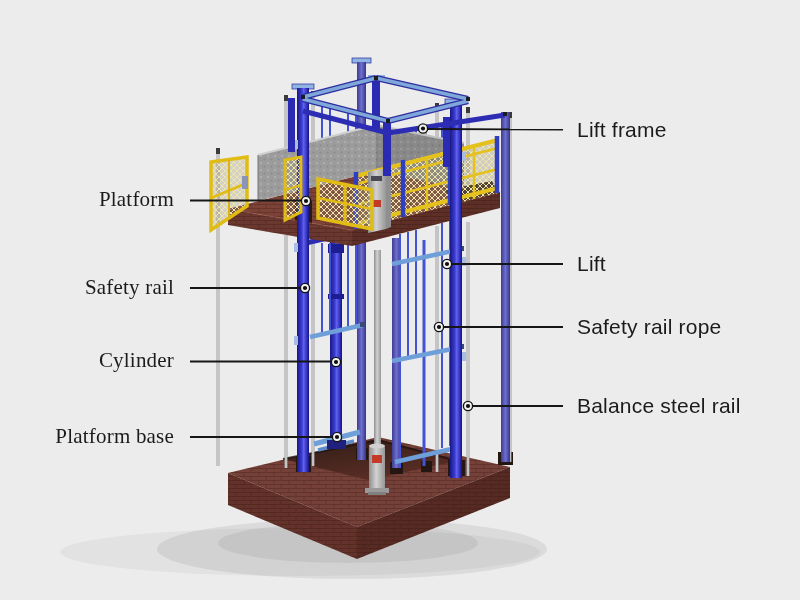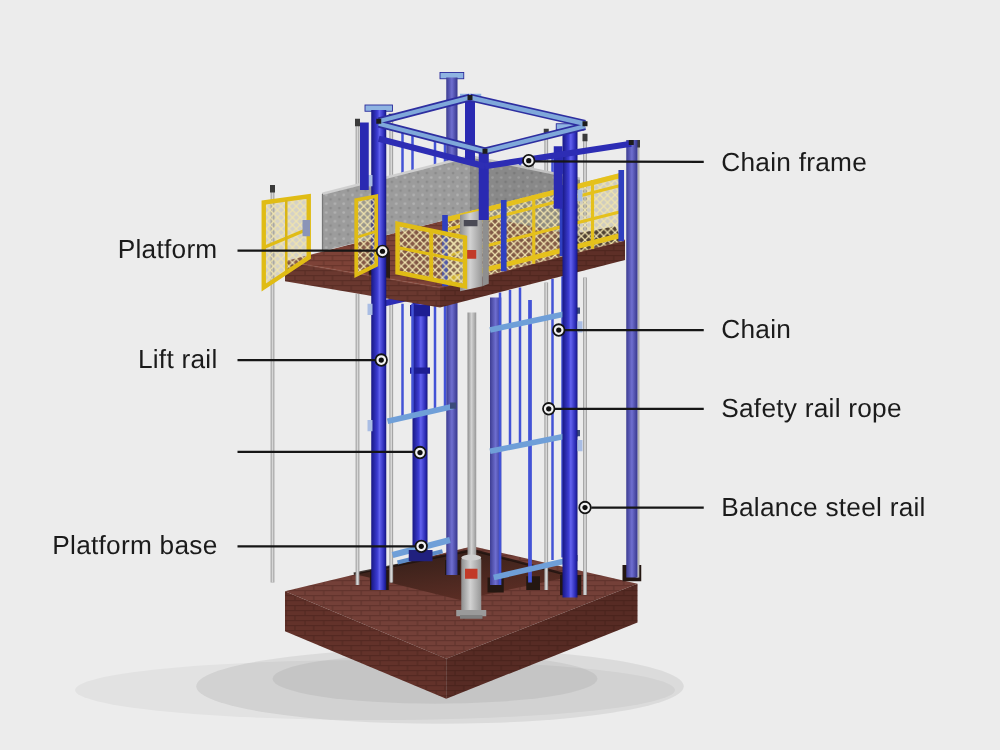--- a/index.html
+++ b/index.html
@@ -11,21 +11,21 @@
     position:relative;width:800px;height:600px;
     background:var(--bg);overflow:hidden;
     font-family:"Liberation Sans",sans-serif;
   }
   .stage svg{position:absolute;left:0;top:0;}
   .label{
     position:absolute;transform:translateY(-50%);
     font-size:21px;font-weight:400;color:var(--ink);
     white-space:nowrap;letter-spacing:.2px;line-height:1.2;
   }
-  .label.lft{right:626px;}
+  .label.lft{right:626px;font-family:Liberation Serif, serif;}
   .label.rgt{left:577px;text-align:left;}
 </style>
 </head>
 <body>
 
 <div class="stage">
 
 <svg width="800" height="600" viewBox="0 0 800 600" aria-hidden="true">
   <defs>
     <linearGradient id="gCol" x1="0" y1="0" x2="1" y2="0">
@@ -348,20 +348,21 @@
             <circle cx="439" cy="327" r="2.1" fill="#0f0f0f"></circle>
           </g>
       <g>
             <circle cx="468" cy="406" r="4.6" fill="#f2f2f2" stroke="#141414" stroke-width="1.4"></circle>
             <circle cx="468" cy="406" r="2.1" fill="#0f0f0f"></circle>
           </g>
     </g>
   </g>
 </svg>
 
-  <div class="label rgt" style="top:130px">Chain frame</div>
+  <div class="label rgt" style="top:130px">Lift frame</div>
   <div class="label lft" style="top:200px">Platform</div>
-  <div class="label rgt" style="top:264px">Chain</div>
-  <div class="label lft" style="top:288px">Lift rail</div>
+  <div class="label rgt" style="top:264px">Lift</div>
+  <div class="label lft" style="top:288px">Safety rail</div>
   <div class="label rgt" style="top:327px">Safety rail rope</div>
+  <div class="label lft" style="top:361px">Cylinder</div>
   <div class="label rgt" style="top:406px">Balance steel rail</div>
   <div class="label lft" style="top:437px">Platform base</div>
 </div>
 
 </body></html>

